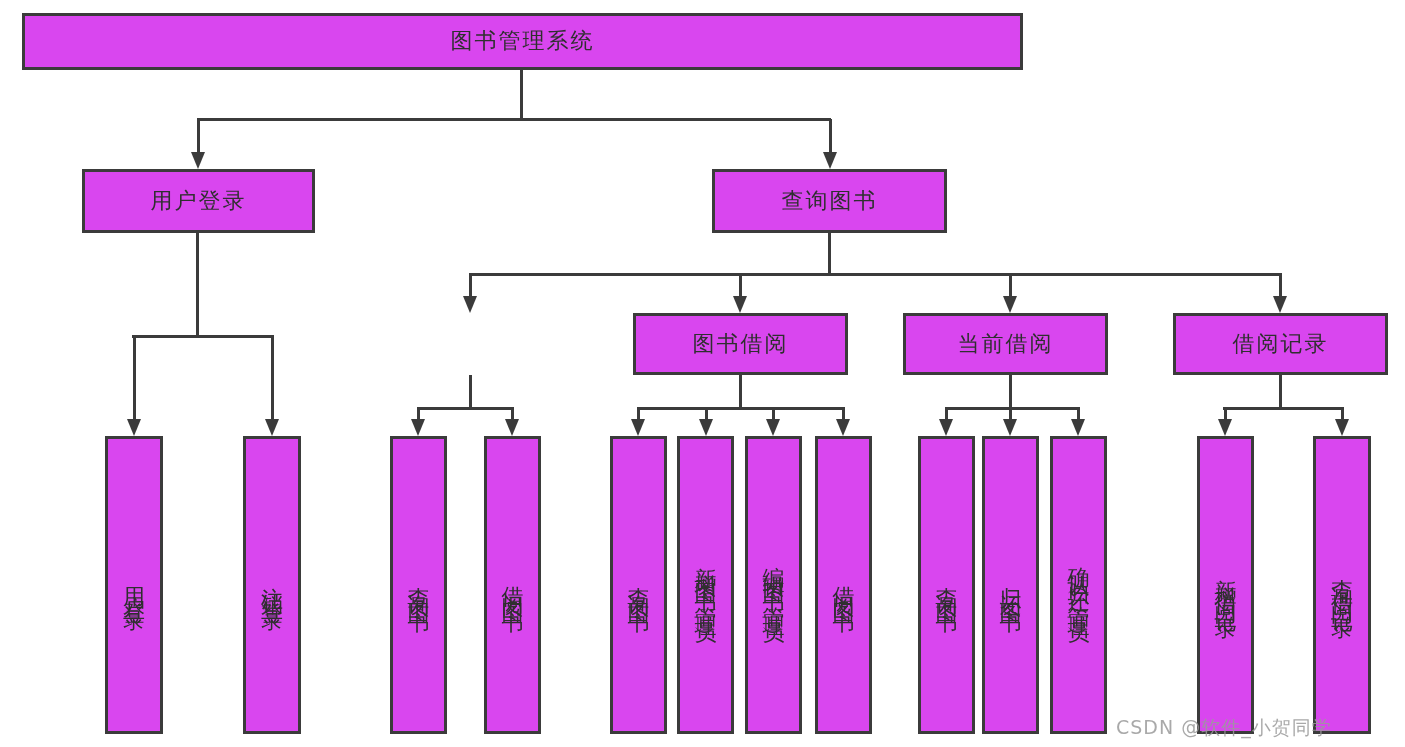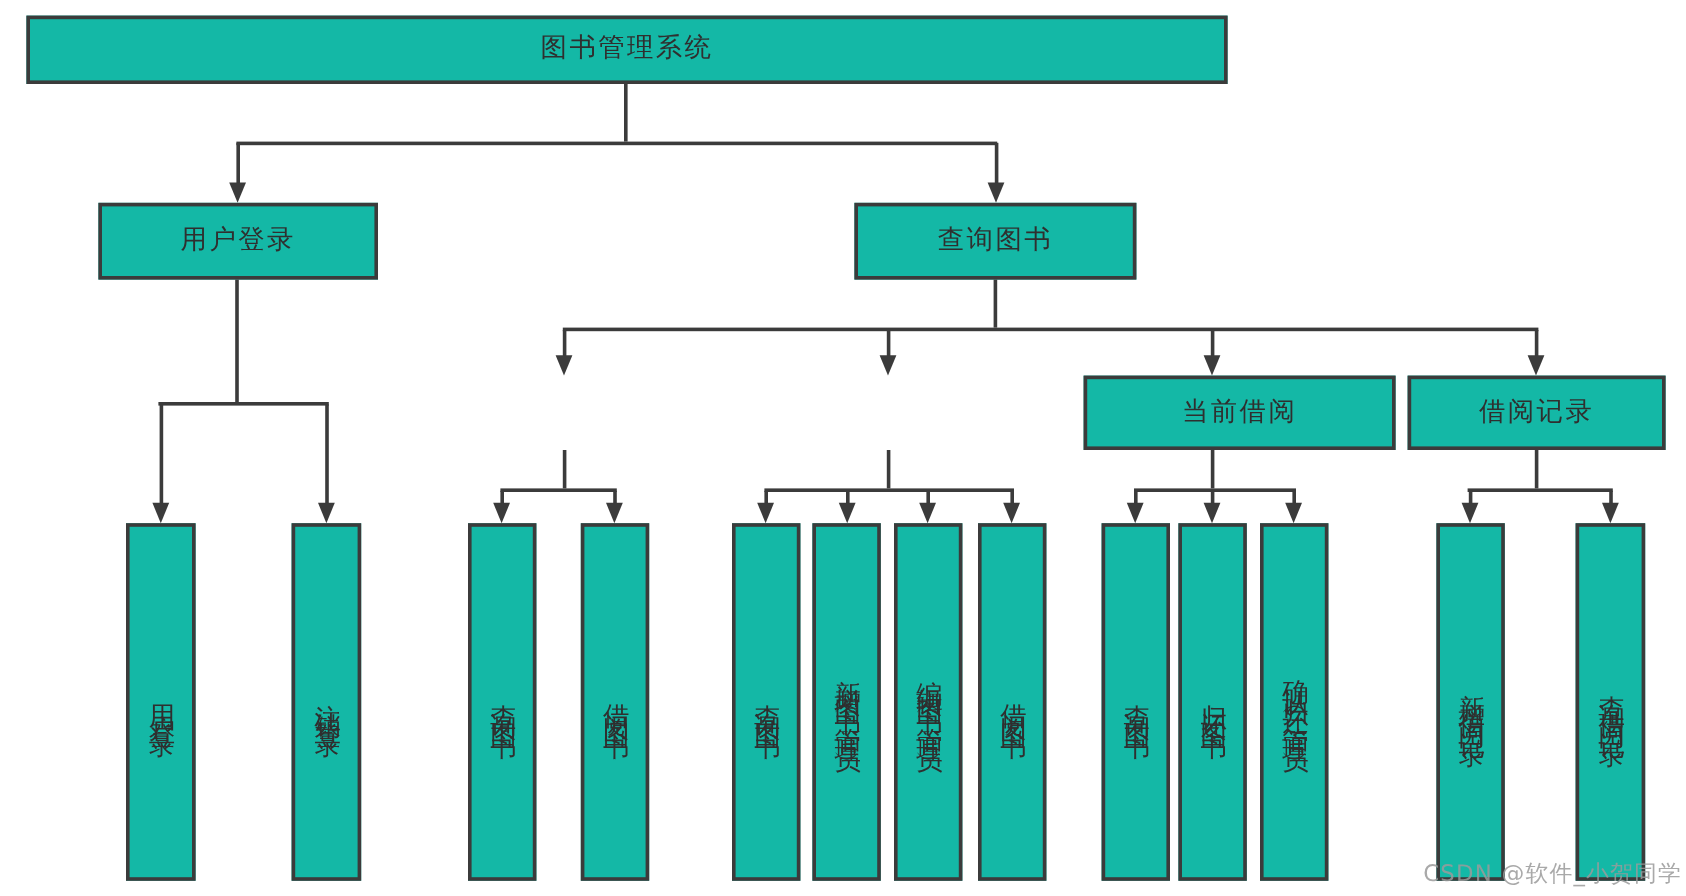--- a/index.html
+++ b/index.html
@@ -14,21 +14,21 @@
   #canvas{
     position:relative;
     width:1405px;height:747px;
     background:var(--bg);
     overflow:hidden;
   }
   .node{
     position:absolute;
     box-sizing:border-box;
     border:3px solid var(--line);
-    background:#14b8a6;
+    background:#d946ef;
     display:flex;
     align-items:center;
     justify-content:center;
     color:var(--text);
     font-size:22px;
     letter-spacing:2px;
     line-height:1.2;
     text-align:center;
   }
   .vnode{
@@ -57,21 +57,21 @@
     content:"";
     position:absolute;
     left:1px;bottom:0;
     width:0;height:0;
     border-left:7px solid transparent;
     border-right:7px solid transparent;
     border-top:17px solid var(--line);
   }
   .watermark{
     position:absolute;
-    left:1186px;top:715px;
+    left:1116px;top:715px;
     font-size:19px;
     color:var(--wm);
     opacity:0.85;
     letter-spacing:1px;
     z-index:10;
     white-space:nowrap;
   }
 </style>
 </head>
 <body>
@@ -93,21 +93,22 @@
   <div class="arw" style="left:126px;top:337px;height:99px"></div>
   <div class="arw" style="left:264px;top:337px;height:99px"></div>
 
   <div class="ln" style="left:828px;top:233px;width:3px;height:40px"></div>
   <div class="ln" style="left:469px;top:273px;width:813px;height:3px"></div>
   <div class="arw" style="left:462px;top:275px;height:38px"></div>
   <div class="arw" style="left:732px;top:275px;height:38px"></div>
   <div class="arw" style="left:1002px;top:275px;height:38px"></div>
   <div class="arw" style="left:1272px;top:275px;height:38px"></div>
 
-  <div class="node" style="left:903px;top:313px;width:260px;height:62px">当前借阅</div>
+  <div class="node" style="left:633px;top:313px;width:215px;height:62px">图书借阅</div>
+  <div class="node" style="left:903px;top:313px;width:205px;height:62px">当前借阅</div>
   <div class="node" style="left:1173px;top:313px;width:215px;height:62px">借阅记录</div>
 
   <div class="ln" style="left:469px;top:375px;width:3px;height:32px"></div>
   <div class="ln" style="left:739px;top:375px;width:3px;height:32px"></div>
   <div class="ln" style="left:1009px;top:375px;width:3px;height:32px"></div>
   <div class="ln" style="left:1279px;top:375px;width:3px;height:32px"></div>
 
   <div class="ln" style="left:417px;top:407px;width:97px;height:3px"></div>
   <div class="arw" style="left:410px;top:409px;height:27px"></div>
   <div class="arw" style="left:504px;top:409px;height:27px"></div>

